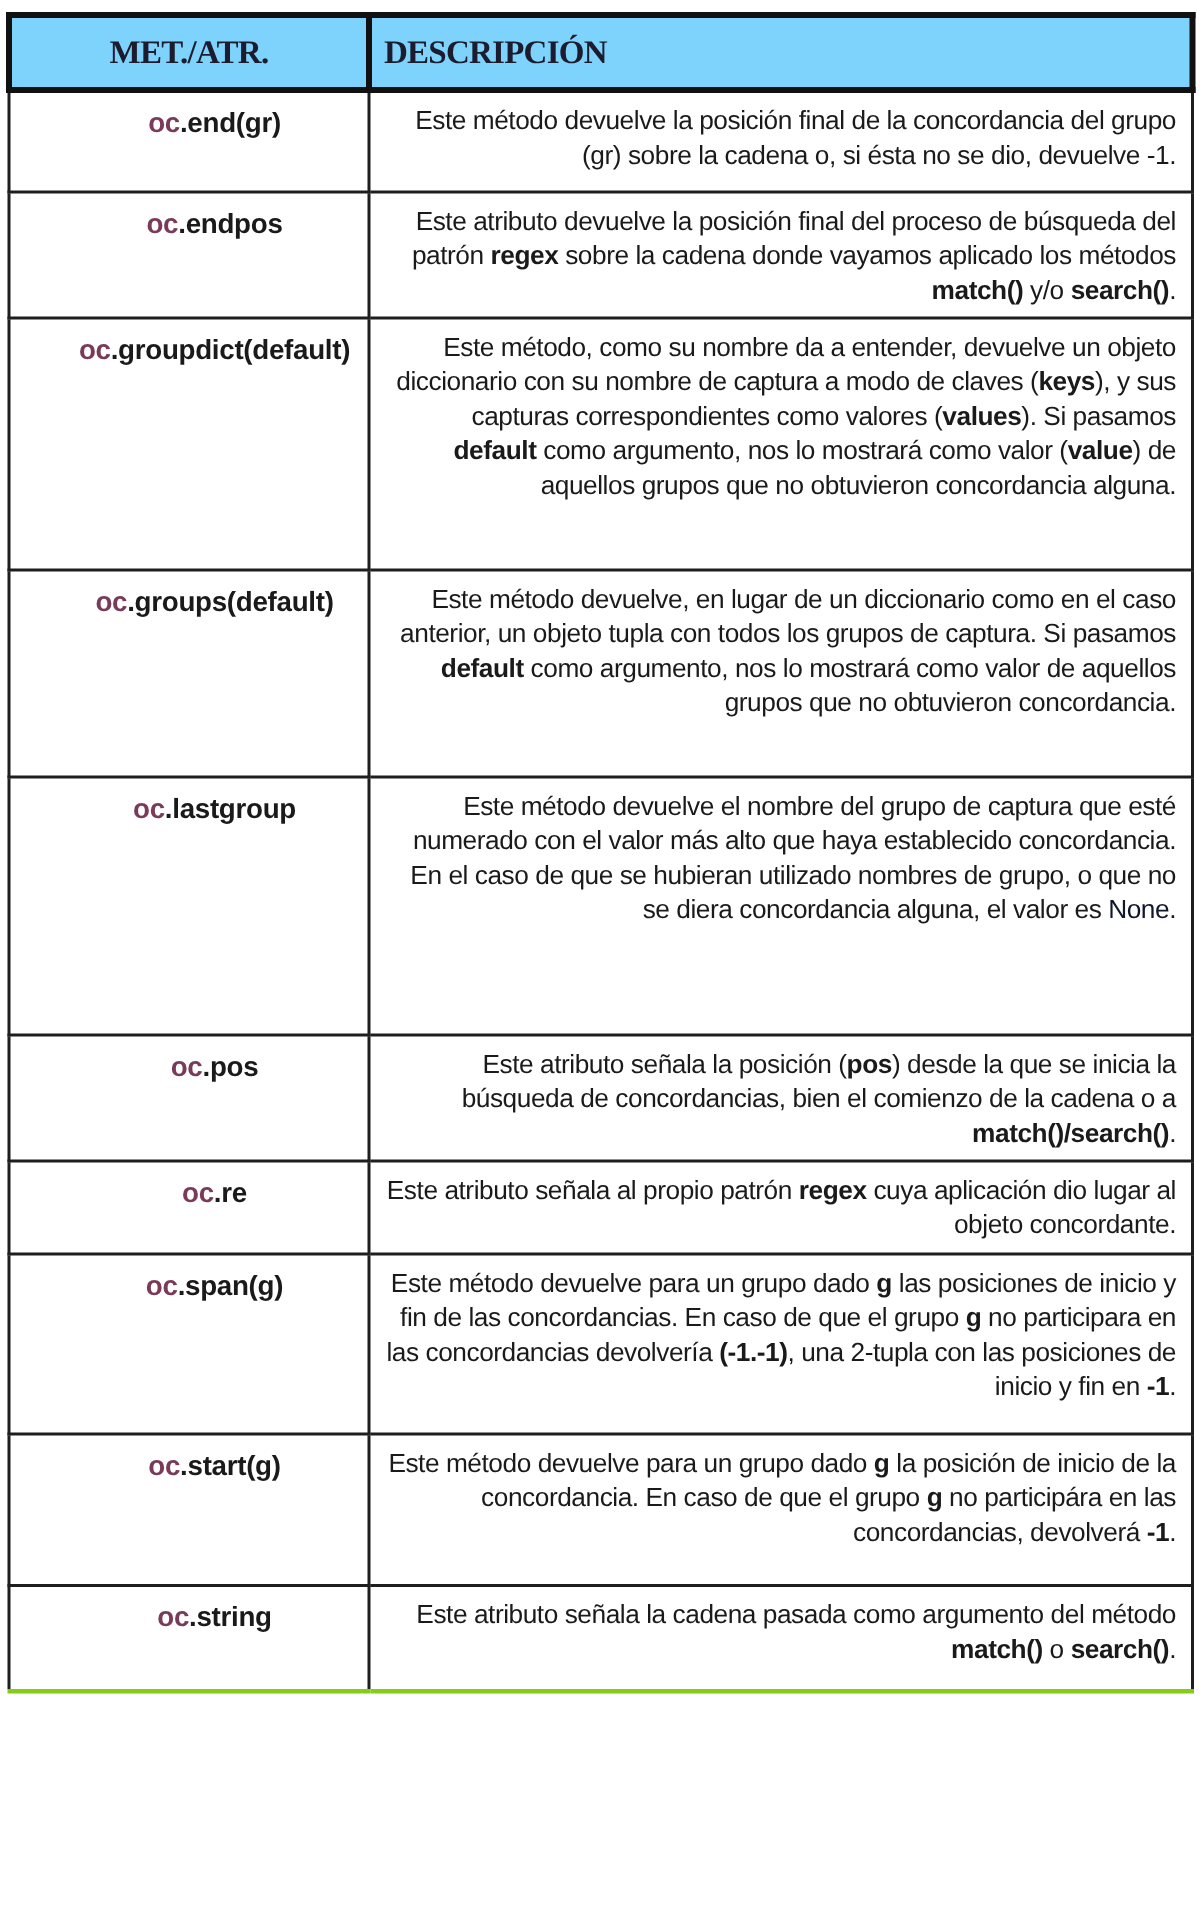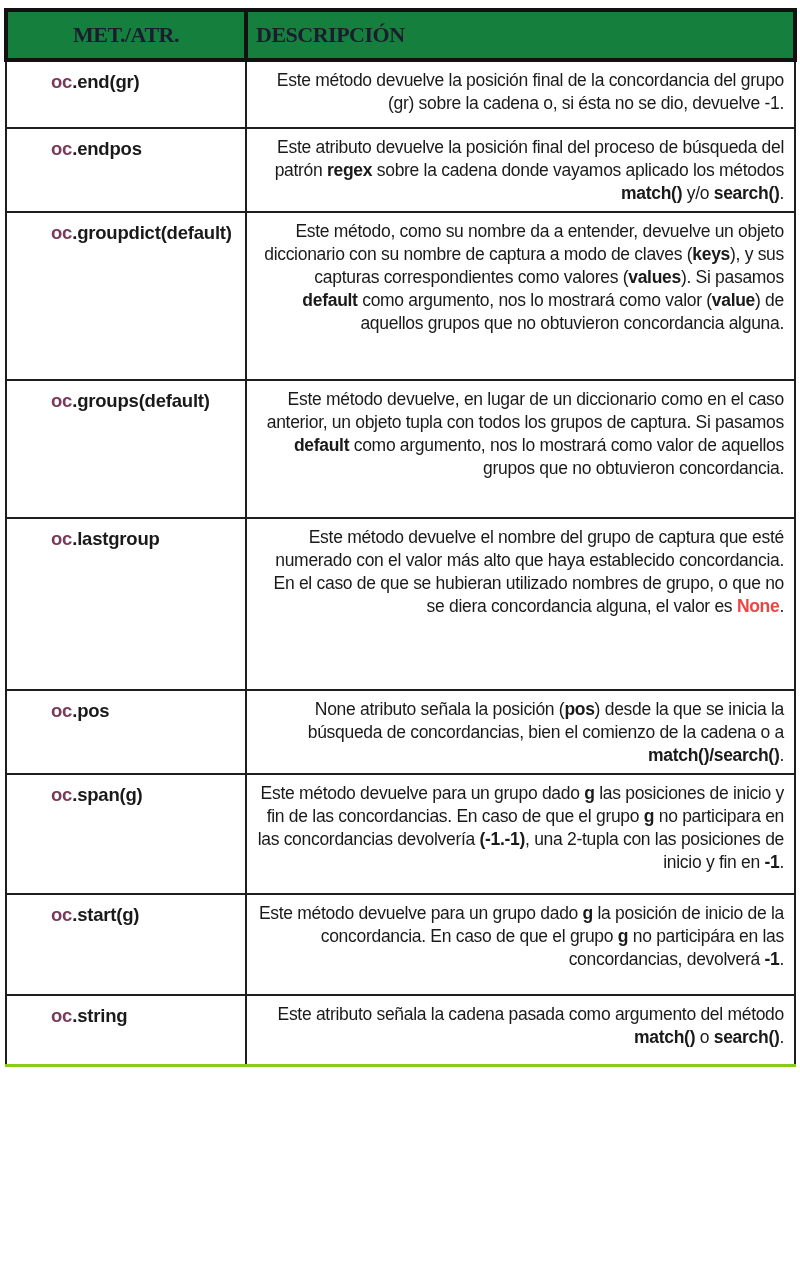--- a/index.html
+++ b/index.html
@@ -5,42 +5,42 @@
   html, body { margin: 0; padding: 0; background: #ffffff; }
   body { width: 800px; height: 1273px; position: relative; overflow: hidden; }
   .tbl {
     position: absolute; left: 4px; top: 8px; width: 789px;
     border-collapse: collapse; table-layout: fixed;
     font-family: "Liberation Sans", sans-serif; color: #1a1a1a;
   }
   .tbl col.c1 { width: 240px; }
   .tbl col.c2 { width: 549px; }
   .tbl th {
-    background: #15803d; height: 46px;
+    background: #7dd3fc; height: 46px;
     border: 4px solid #111111;
     font-family: "Liberation Serif", serif; font-weight: bold;
     font-size: 22px; color: #1c1c2e; letter-spacing: -0.5px;
     padding: 0 8px;
   }
   .tbl th.h1 { text-align: center; }
   .tbl th.h2 { text-align: left; font-family: Liberation Serif, serif; }
   .tbl td {
     border: 2px solid #1e1e1e; vertical-align: top;
     font-size: 17.5px; line-height: 23px;
     padding: 7px 10px 6px 10px;
   }
   .tbl td.name {
-    font-weight: bold; font-size: 18.5px;
+    text-align: center; font-weight: bold; font-size: 18.5px;
     padding-top: 8px; letter-spacing: -0.2px; padding-left: 44px;
   }
   .tbl td.desc { text-align: right; letter-spacing: -0.3px; }
   .tbl tr.last td { border-bottom: 3px solid #84cc16; }
   .oc { color: #7a3b5a; font-weight: bold; }
   .b { font-weight: bold; }
-  .none { color: #ef4444; font-weight: bold; margin-top: 12px; }
+  .none { color: #0f172a; font-weight: normal; margin-top: 12px; }
 </style>
 </head>
 <body>
 
 <table class="tbl">
   <colgroup>
       <col class="c1">
       <col class="c2">
     </colgroup>
   <thead>
@@ -65,21 +65,25 @@
     <tr style="height:138px">
       <td class="name"><span class="oc">oc</span><span>.groups(default)</span></td>
       <td class="desc"><span>Este método devuelve, en lugar de un diccionario como en el caso anterior, un objeto tupla con todos los grupos de captura. Si pasamos </span><span class="b">default</span><span> como argumento, nos lo mostrará como valor de aquellos grupos que no obtuvieron concordancia.</span></td>
     </tr>
     <tr style="height:172px">
       <td class="name"><span class="oc">oc</span><span>.lastgroup</span></td>
       <td class="desc"><span>Este método devuelve el nombre del grupo de captura que esté numerado con el valor más alto que haya establecido concordancia. En el caso de que se hubieran utilizado nombres de grupo, o que no se diera concordancia alguna, el valor es </span><span class="none">None</span><span>.</span></td>
     </tr>
     <tr style="height:80px">
       <td class="name"><span class="oc">oc</span><span>.pos</span></td>
-      <td class="desc"><span>None atributo señala la posición (</span><span class="b">pos</span><span>) desde la que se inicia la búsqueda de concordancias, bien el comienzo de la cadena o a </span><span class="b">match()/search()</span><span>.</span></td>
+      <td class="desc"><span>Este atributo señala la posición (</span><span class="b">pos</span><span>) desde la que se inicia la búsqueda de concordancias, bien el comienzo de la cadena o a </span><span class="b">match()/search()</span><span>.</span></td>
+    </tr>
+    <tr style="height:62px">
+      <td class="name"><span class="oc">oc</span><span>.re</span></td>
+      <td class="desc"><span>Este atributo señala al propio patrón </span><span class="b">regex</span><span> cuya aplicación dio lugar al objeto concordante.</span></td>
     </tr>
     <tr style="height:120px">
       <td class="name"><span class="oc">oc</span><span>.span(g)</span></td>
       <td class="desc"><span>Este método devuelve para un grupo dado </span><span class="b">g</span><span> las posiciones de inicio y  fin de las concordancias. En caso de que el grupo </span><span class="b">g</span><span> no participara en las concordancias devolvería </span><span class="b">(-1.-1)</span><span>, una 2-tupla con las posiciones de inicio y fin en </span><span class="b">-1</span><span>.</span></td>
     </tr>
     <tr style="height:101px">
       <td class="name"><span class="oc">oc</span><span>.start(g)</span></td>
       <td class="desc"><span>Este método devuelve para un grupo dado </span><span class="b">g</span><span> la posición de inicio de la concordancia. En caso de que el grupo </span><span class="b">g</span><span> no participára en las concordancias, devolverá </span><span class="b">-1</span><span>.</span></td>
     </tr>
     <tr class="last" style="height:70px">

